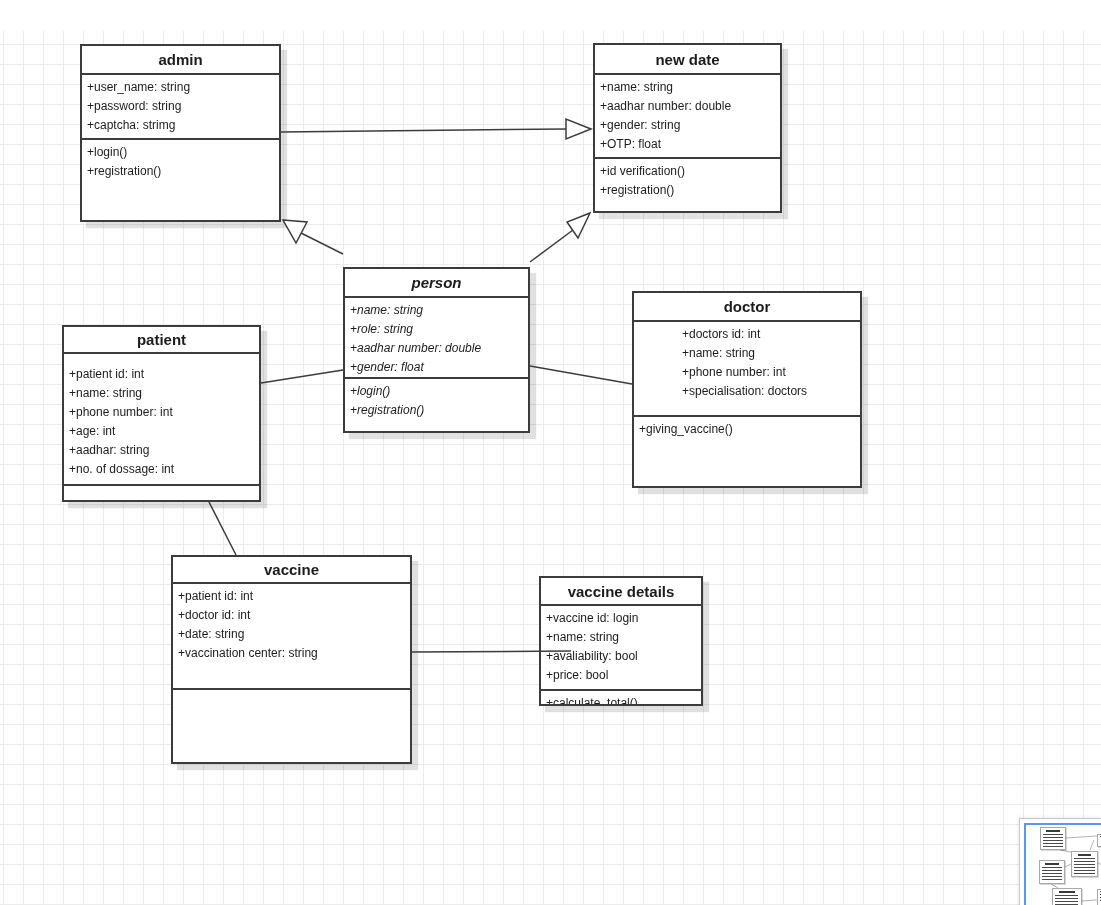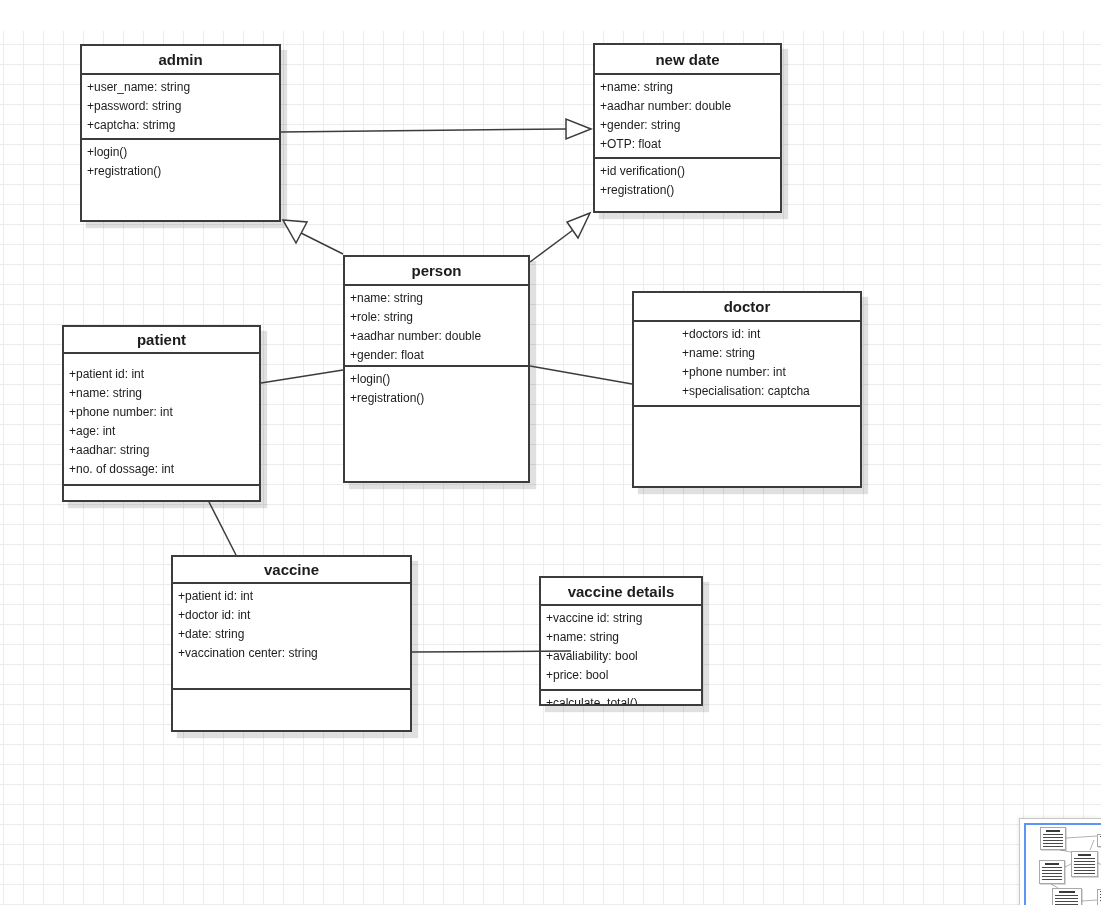--- a/index.html
+++ b/index.html
@@ -63,33 +63,33 @@
   .uml-class ul.methods { flex: 1 1 auto; }
 
   #cls-admin            { left:  80px; top:  13px; width: 201px; height: 178px; }
   #cls-admin header     { height: 29px; }
   #cls-admin .attrs     { height: 65px; }
 
   #cls-new-user         { left: 593px; top:  12px; width: 189px; height: 170px; }
   #cls-new-user header  { height: 30px; }
   #cls-new-user .attrs  { height: 84px; }
 
-  #cls-person           { left: 343px; top: 224px; width: 187px; height: 228px; }
+  #cls-person           { left: 343px; top: 236px; width: 187px; height: 166px; font-style: italic; }
   #cls-person header    { height: 29px; }
   #cls-person .attrs    { height: 81px; }
 
   #cls-patient          { left:  62px; top: 294px; width: 199px; height: 177px; gap: 8px; }
   #cls-patient header   { height: 27px; }
   #cls-patient .attrs   { height: 124px; }
 
   #cls-doctor           { left: 632px; top: 260px; width: 230px; height: 197px; }
   #cls-doctor header    { height: 29px; }
-  #cls-doctor .attrs    { height: 85px; padding-left: 48px; }
-
-  #cls-vaccine          { left: 171px; top: 524px; width: 241px; height: 177px; }
+  #cls-doctor .attrs    { height: 95px; padding-left: 48px; }
+
+  #cls-vaccine          { left: 171px; top: 524px; width: 241px; height: 209px; }
   #cls-vaccine header   { height: 27px; }
   #cls-vaccine .attrs   { height: 106px; }
 
   #cls-vaccine-details        { left: 539px; top: 545px; width: 164px; height: 130px; }
   #cls-vaccine-details header { height: 28px; }
   #cls-vaccine-details .attrs { height: 85px; }
 
   
   svg.edges {
     position: absolute;
@@ -228,38 +228,41 @@
         <li>+taking_vaccine()</li>
       </ul>
   </section>
 
   <section class="uml-class" id="cls-doctor">
     <header>doctor</header>
     <ul class="attrs">
         <li>+doctors id: int</li>
         <li>+name: string</li>
         <li>+phone number: int</li>
-        <li>+specialisation: captcha</li>
+        <li>+specialisation: doctors</li>
+      </ul>
+    <ul class="methods">
+        <li>+giving_vaccine()</li>
       </ul>
   </section>
 
   <section class="uml-class" id="cls-vaccine">
     <header>vaccine</header>
     <ul class="attrs">
         <li>+patient id: int</li>
         <li>+doctor id: int</li>
         <li>+date: string</li>
         <li>+vaccination center: string</li>
       </ul>
   </section>
 
   <section class="uml-class" id="cls-vaccine-details">
     <header>vaccine details</header>
     <ul class="attrs">
-        <li>+vaccine id: string</li>
+        <li>+vaccine id: login</li>
         <li>+name: string</li>
         <li>+avaliability: bool</li>
         <li>+price: bool</li>
       </ul>
     <ul class="methods">
         <li>+calculate_total()</li>
       </ul>
   </section>
 
   <aside class="minimap">

